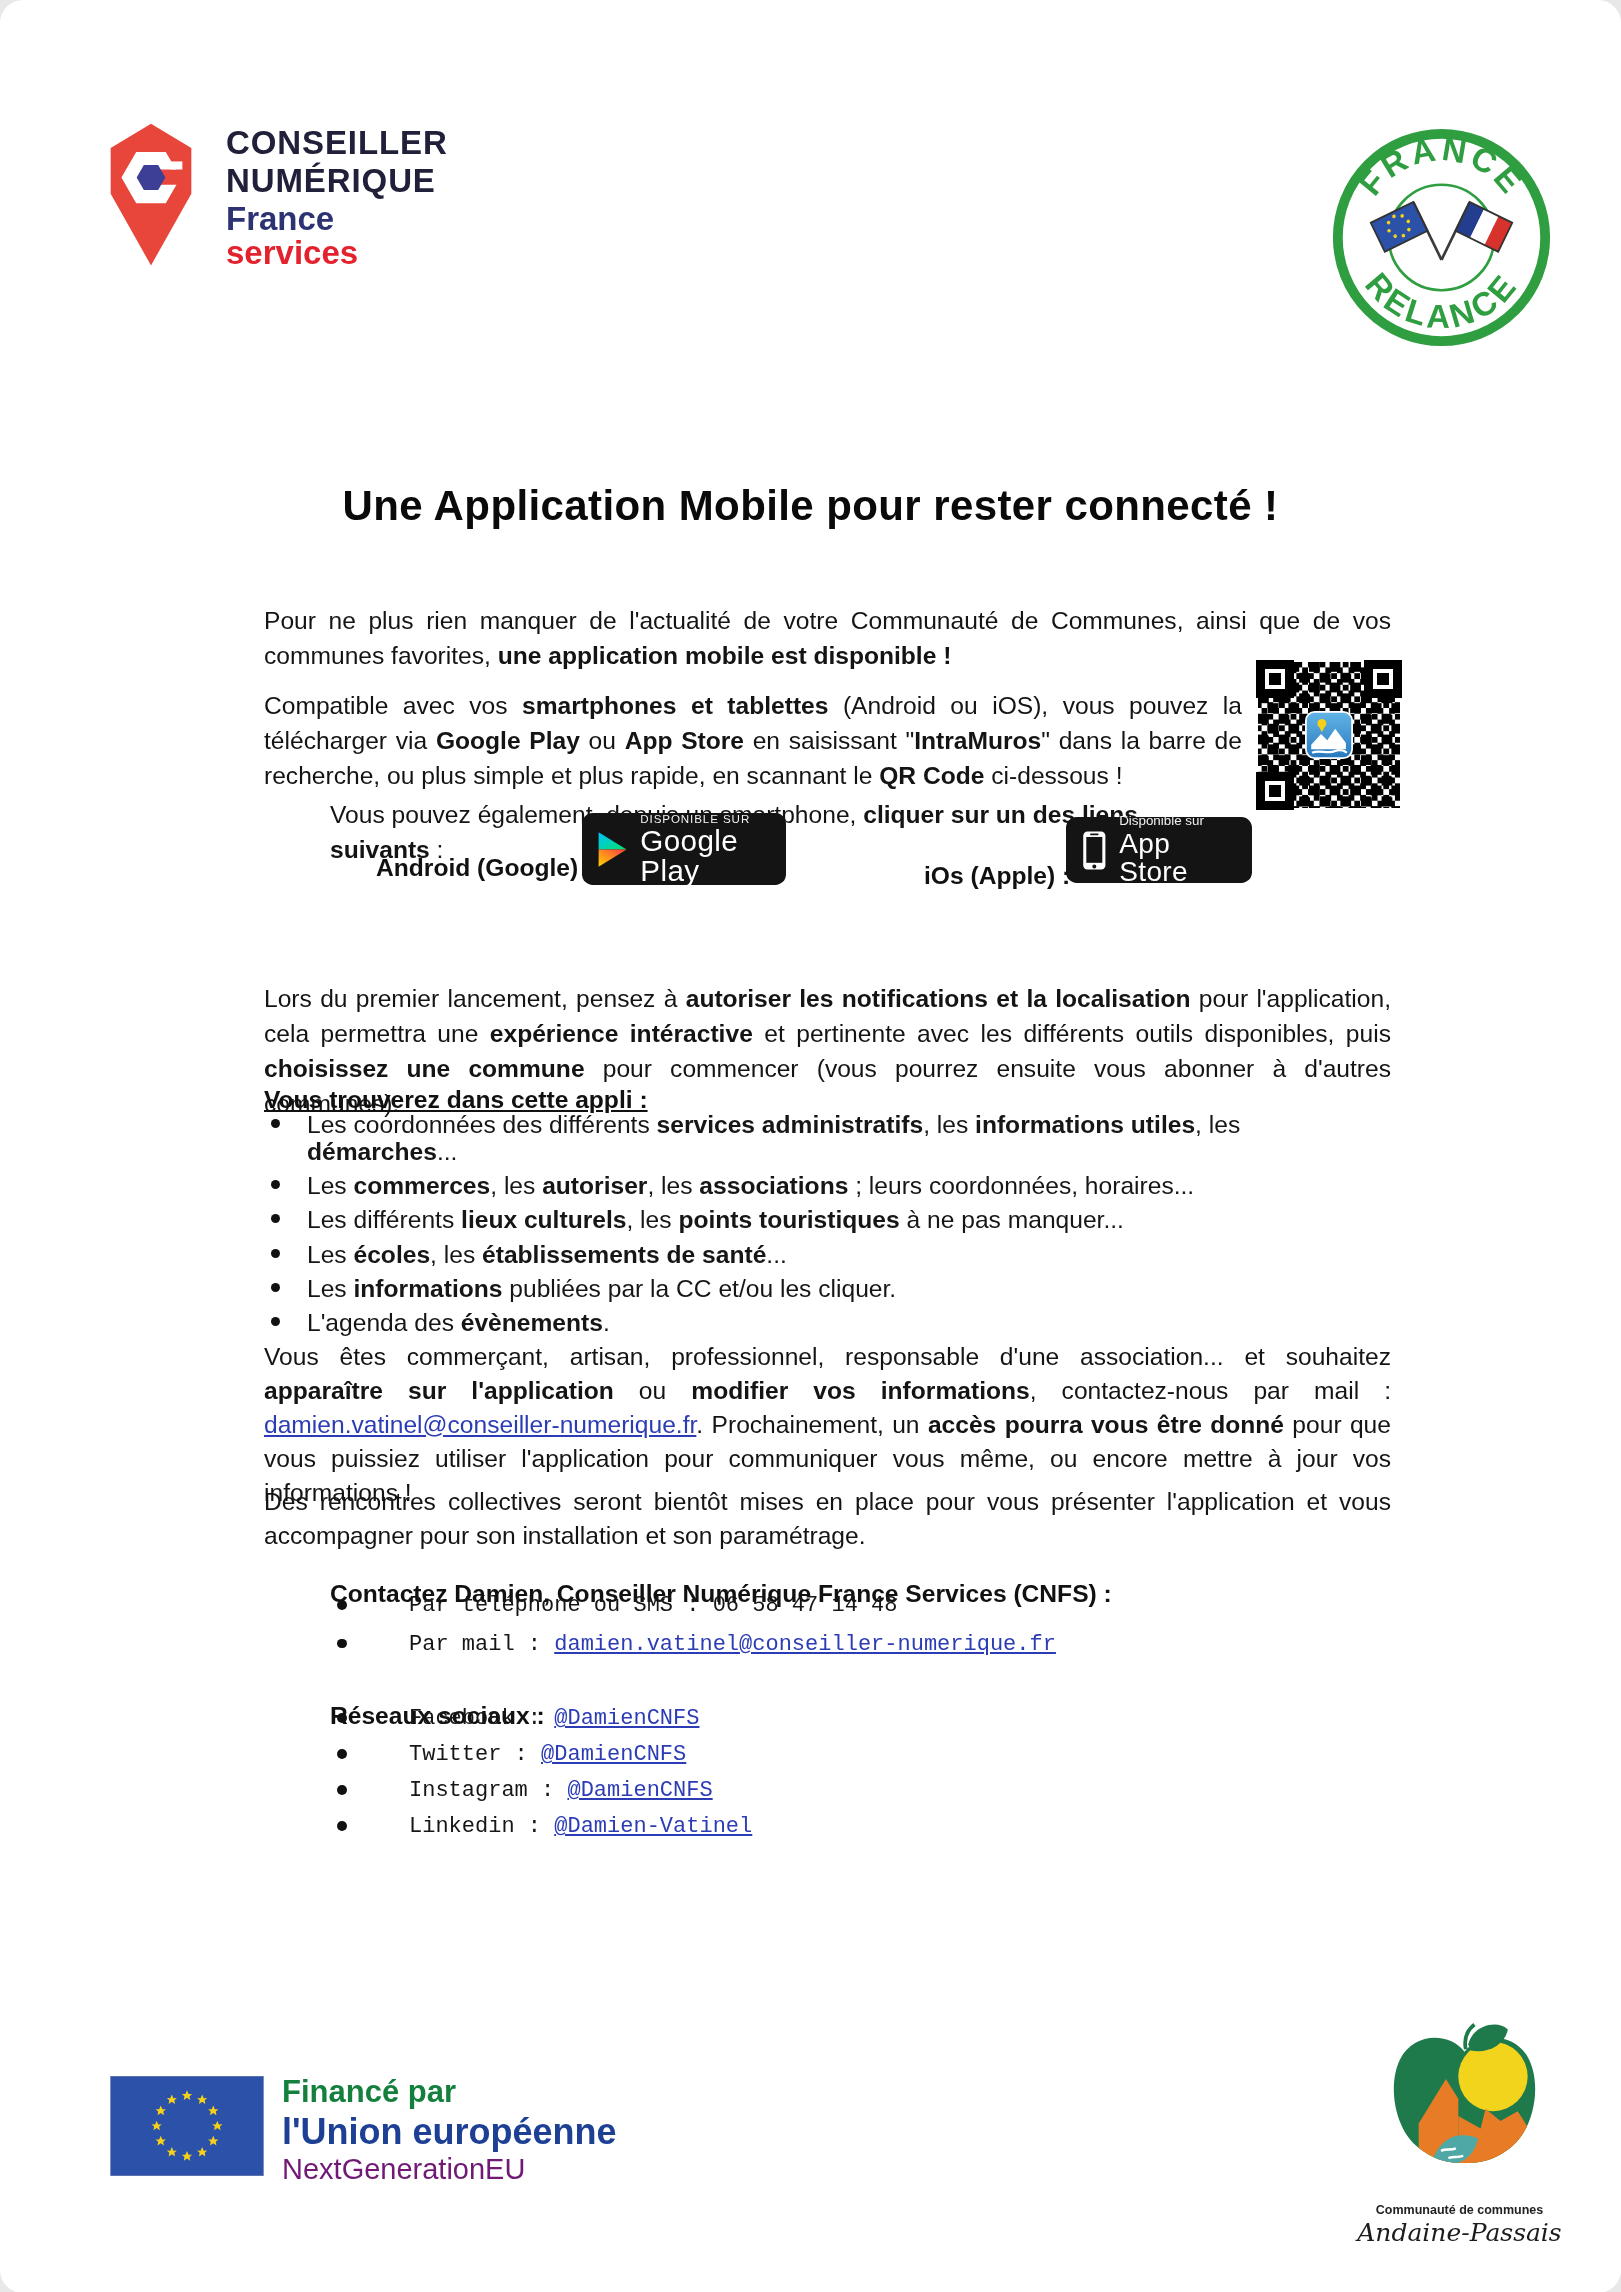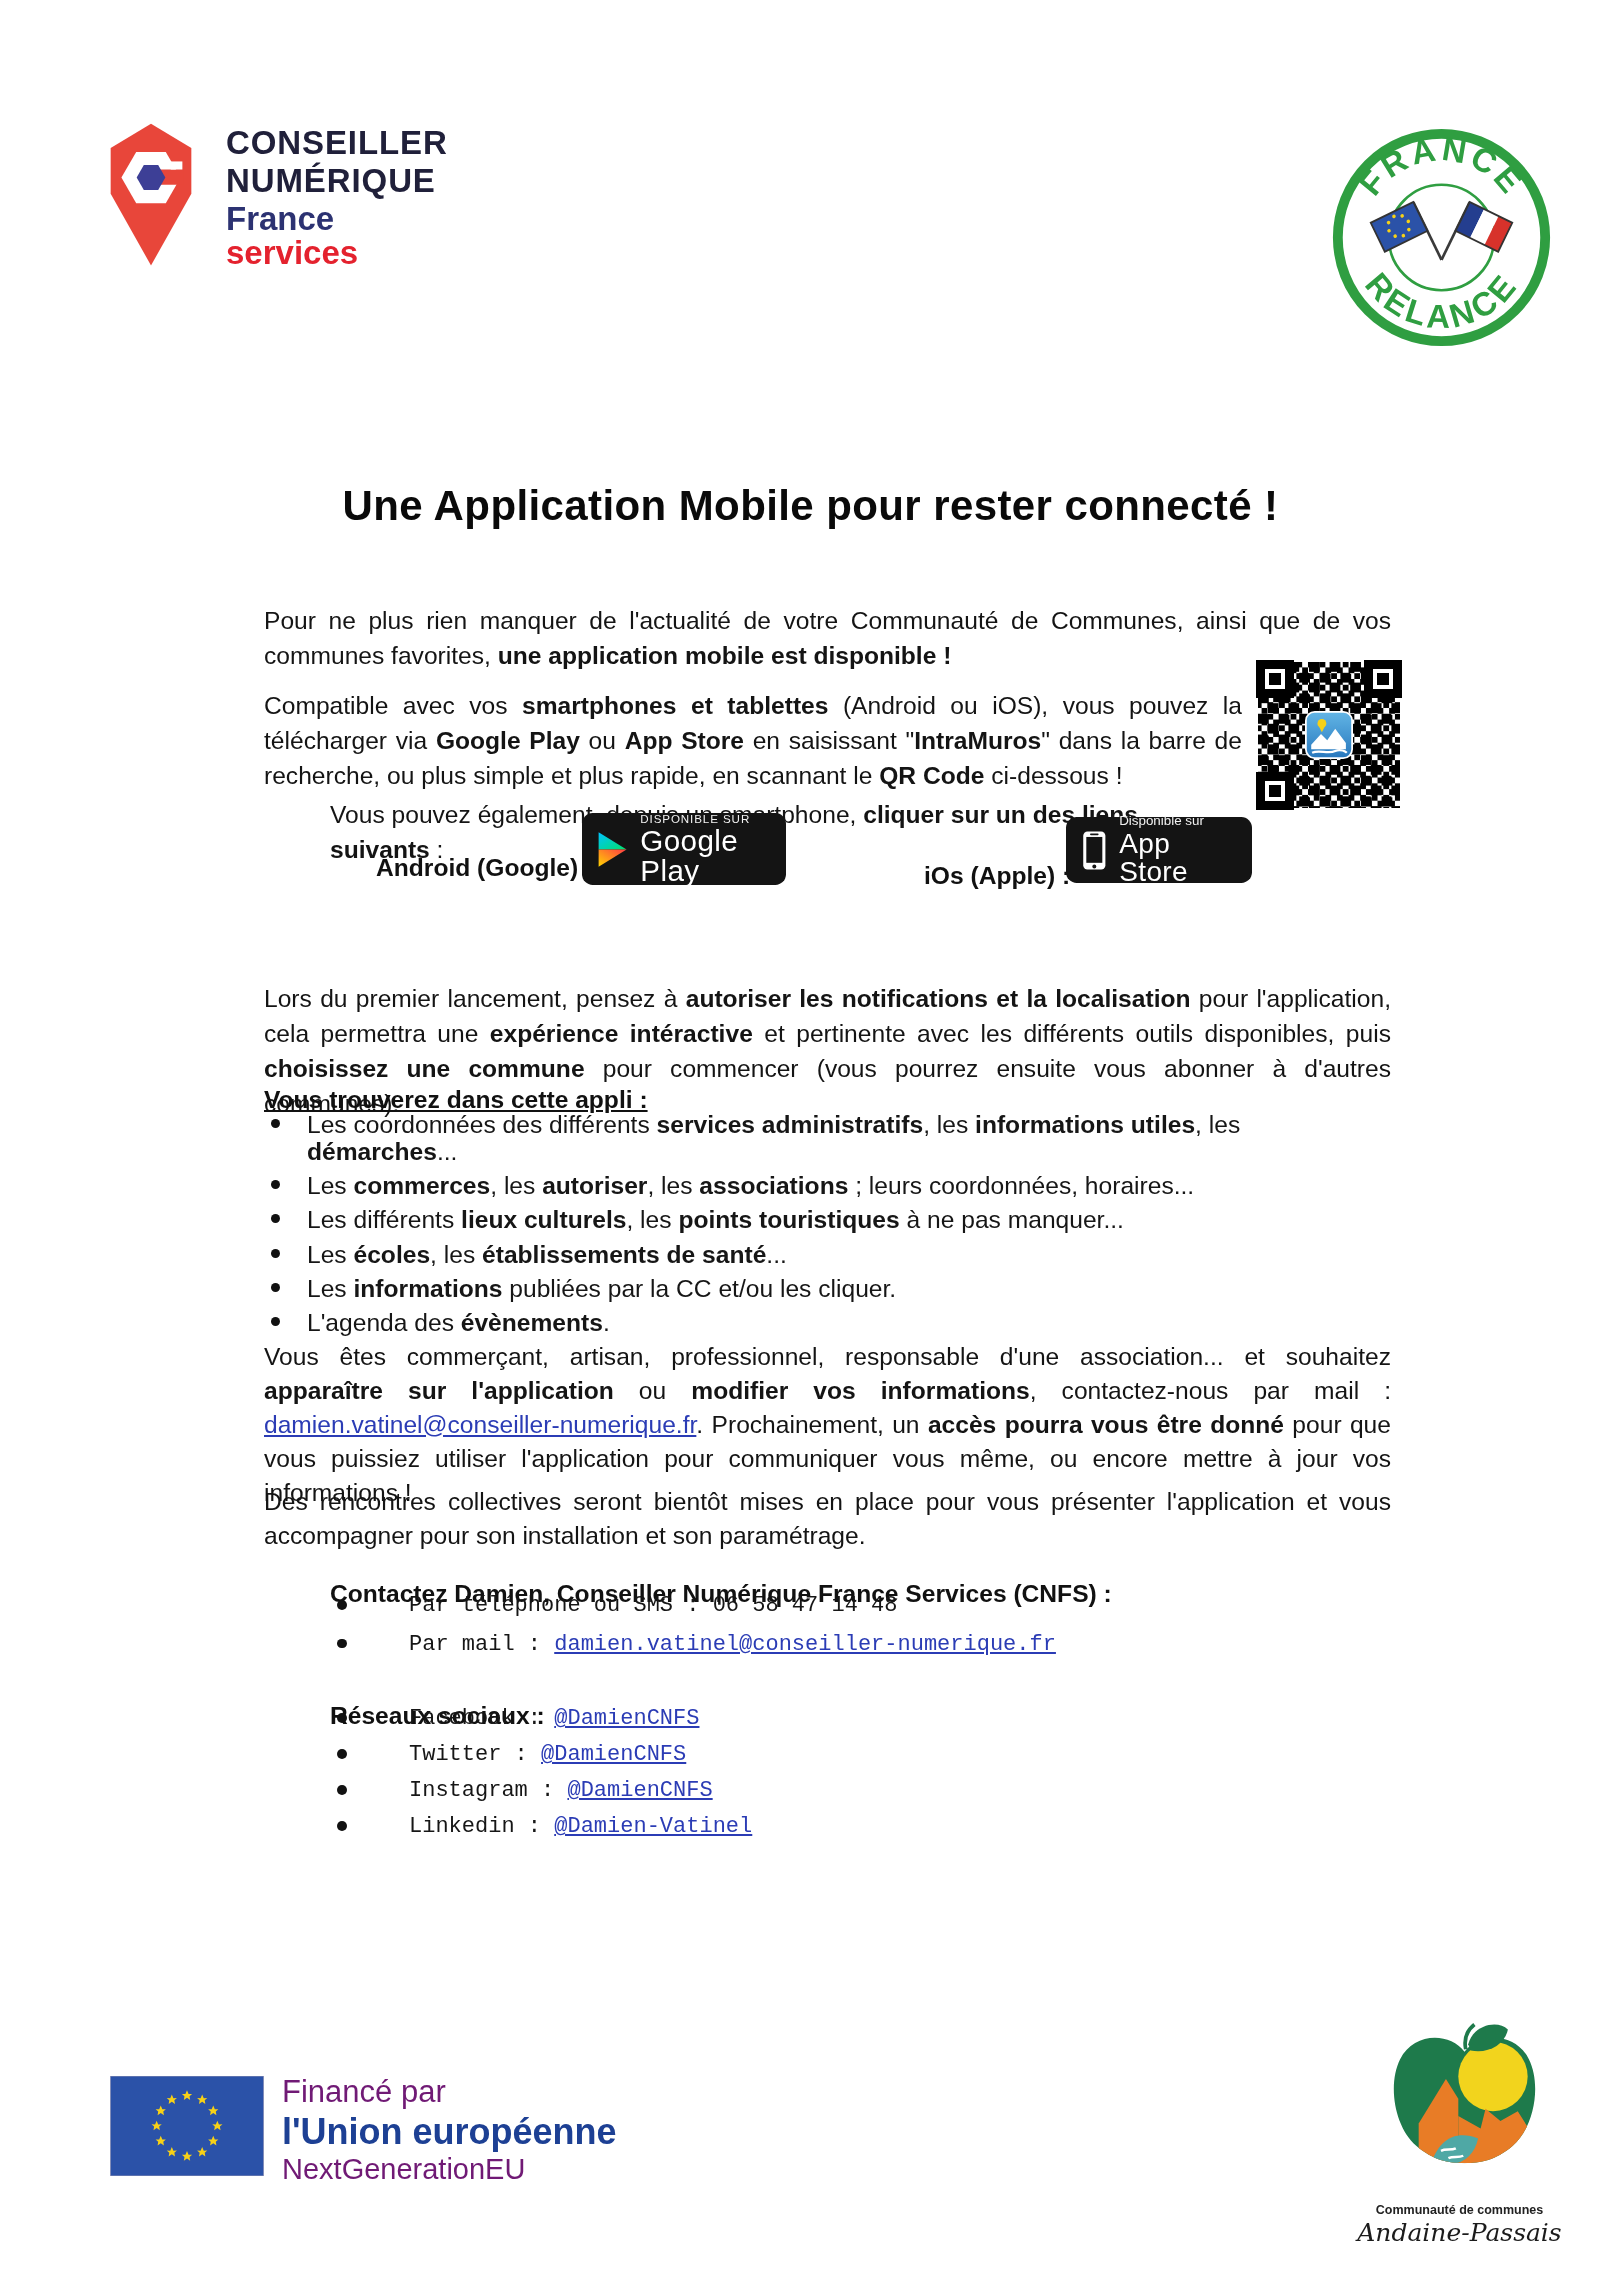--- a/index.html
+++ b/index.html
@@ -1,17 +1,17 @@
 <!DOCTYPE html>
 <html style="font-size:14.3px"><head>
 <meta charset="utf-8">
 <style>
   html,body{margin:0;padding:0;background:#e8e8e8;}
   .page{position:relative;width:1621px;height:2293px;background:#ffffff;overflow:hidden;
-        font-family:"Liberation Sans",sans-serif;color:#161616;}
+        font-family:"Liberation Sans",sans-serif;color:#161616;border-radius:23px;}
 
   
   .cn-logo{position:absolute;left:106px;top:122px;display:flex;}
   .cn-pin{position:absolute;left:0;top:0;}
   .cn-text{position:absolute;left:120px;top:1.8px;line-height:38px;}
   .cn-l12{font-size:33px;font-weight:700;color:#20203a;letter-spacing:0.9px;}
   .cn-l3{font-size:33px;font-weight:700;color:#2c3272;}
   .cn-l4{font-size:33px;font-weight:700;color:#e4222e;margin-top:-3.6px;}
   .relance{position:absolute;left:1328px;top:124px;}
 
@@ -60,21 +60,21 @@
   ul.contactlist{left:330px;top:1592px;}
   ul.sociallist{left:330px;top:1705px;}
   ul.contactlist li, ul.sociallist li{position:relative;padding-left:79px;font-size:22px;
         line-height:27px;margin-bottom:11.6px;font-family:Liberation Mono, monospace;}
   ul.sociallist li{margin-bottom:9px;}
   ul.contactlist li::before, ul.sociallist li::before{content:"";position:absolute;left:7.2px;top:8px;
         width:9.9px;height:9.9px;border-radius:50%;background:#111;}
 
   
   .eu-flag{position:absolute;left:110px;top:2076px;}
-  .eu-t1{position:absolute;left:282px;top:2074px;font-size:31px;font-weight:400;color:#701a75;}
+  .eu-t1{position:absolute;left:282px;top:2074px;font-size:31px;font-weight:700;color:#15803d;}
   .eu-t2{position:absolute;left:282px;top:2111px;font-size:36px;font-weight:700;color:#1d4094;}
   .eu-t3{position:absolute;left:282px;top:2153px;font-size:29px;color:#701a75;}
   .cc-logo{position:absolute;left:1384px;top:2022px;}
   .cc-t1{position:absolute;left:1352px;top:2203px;width:215px;text-align:center;
          font-size:12.5px;font-weight:700;color:#222;}
   .cc-t2{position:absolute;left:1352px;top:2218px;width:215px;text-align:center;
          font-size:25px;font-style:italic;font-family:"DejaVu Serif",serif;color:#1c1c1c;}
 </style>
 </head>
 <body>

